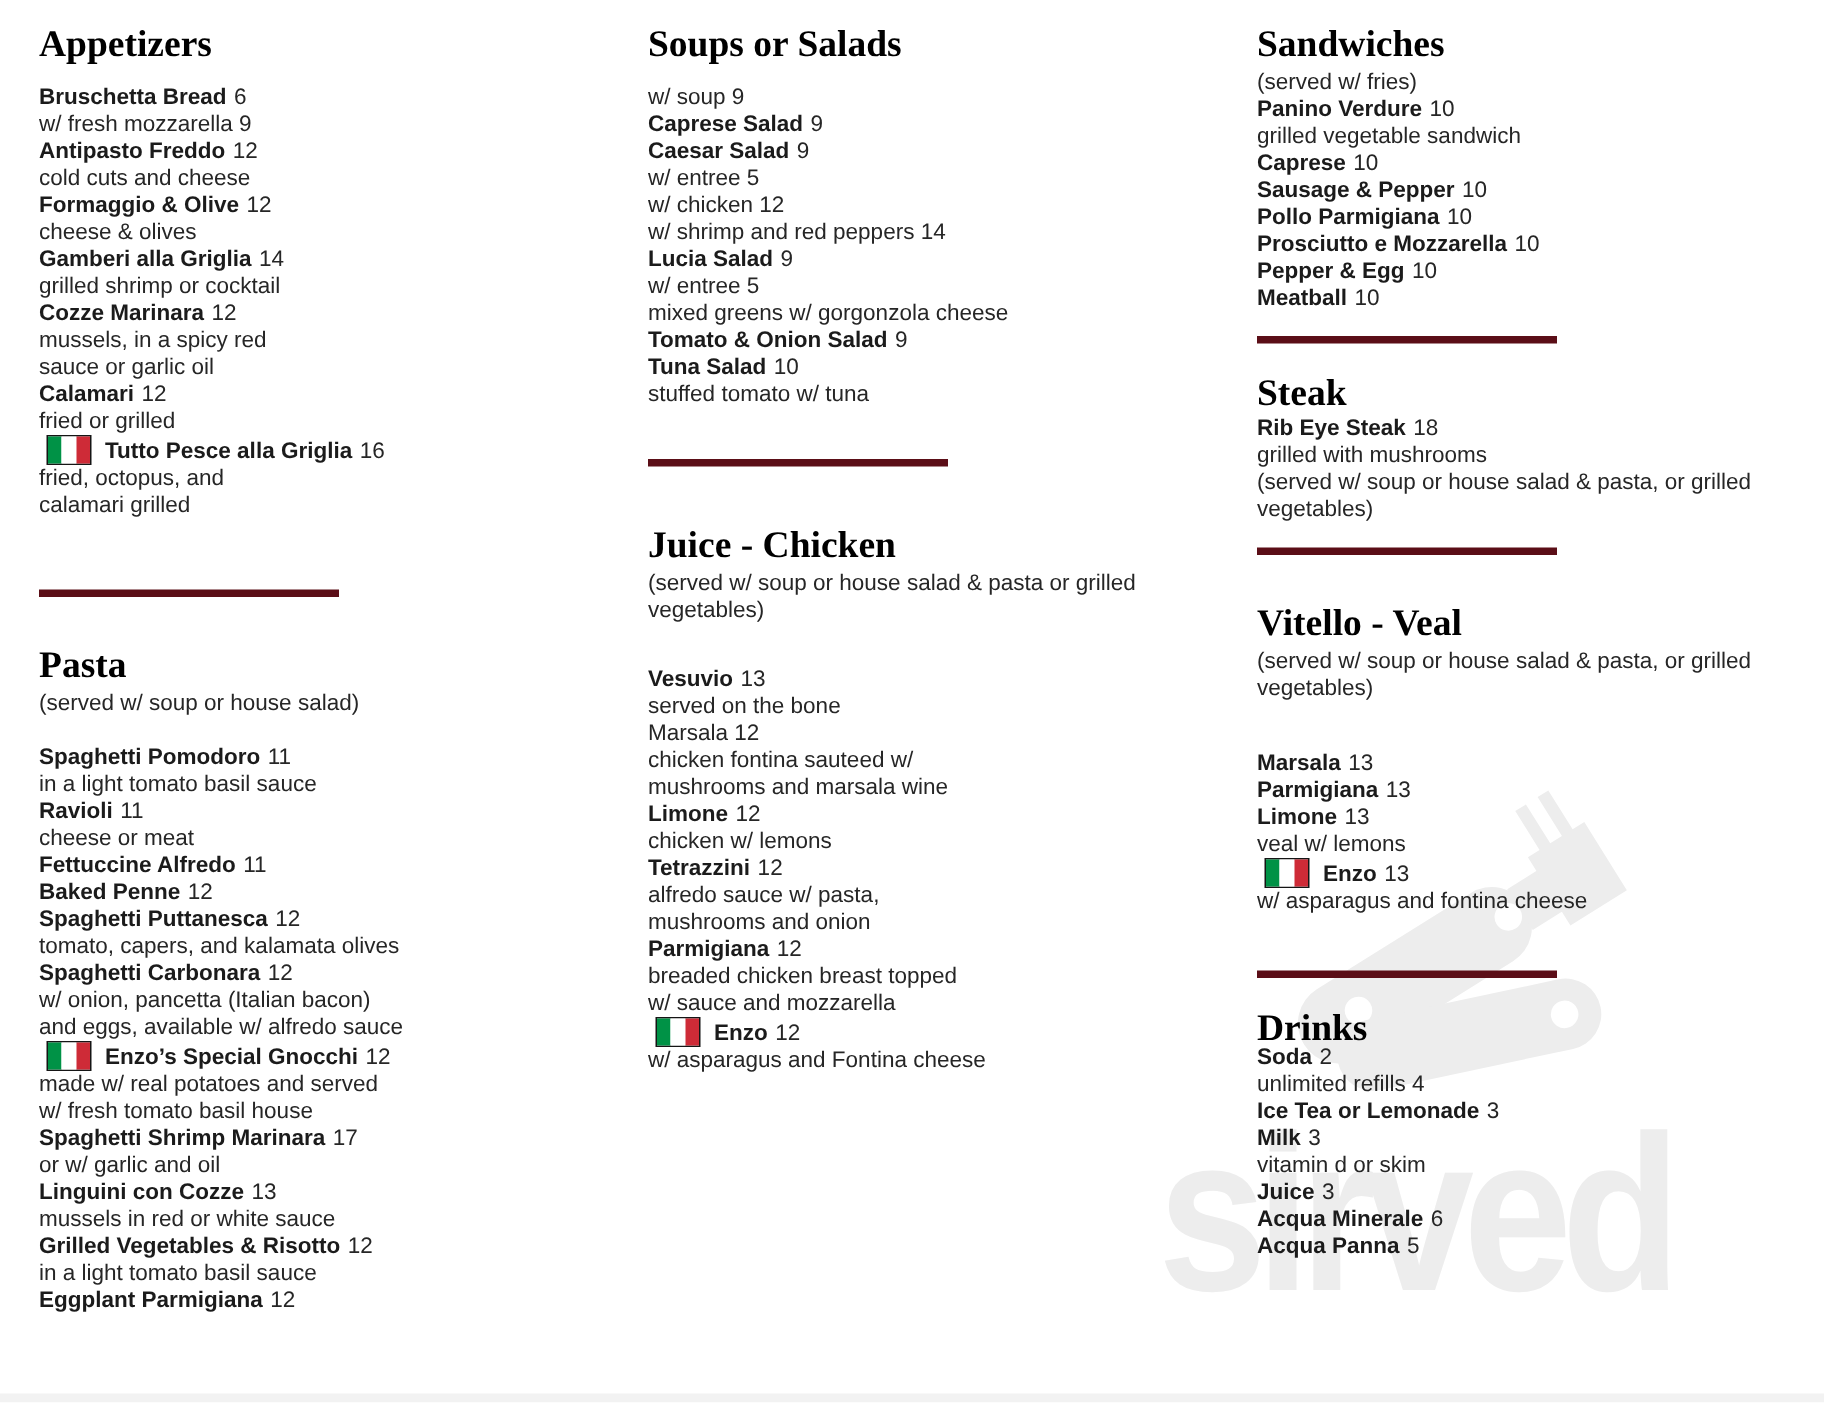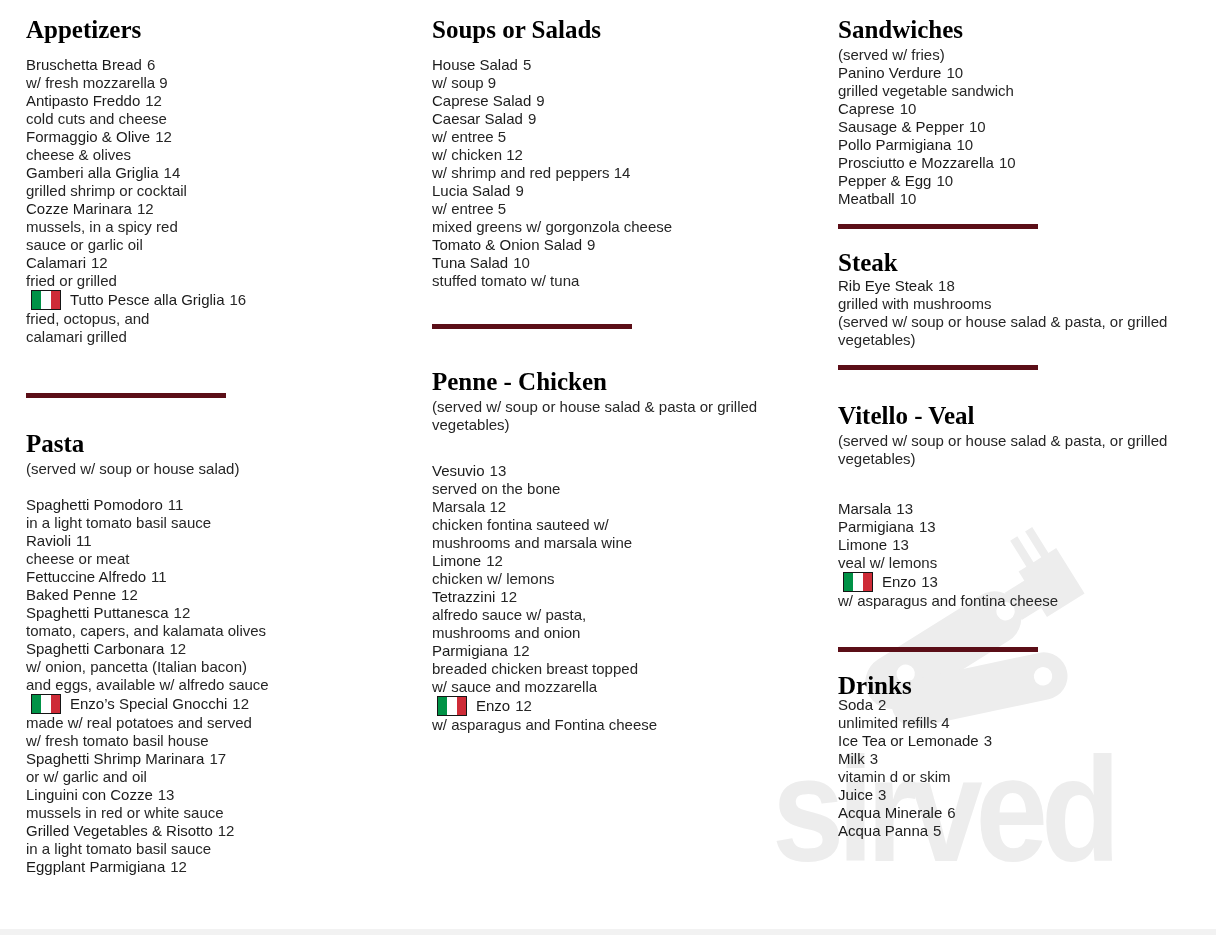--- a/index.html
+++ b/index.html
@@ -38,21 +38,21 @@
     color:var(--body-text);
     white-space:nowrap;
   }
   .lines { margin-top:0; }
   .sec-appetizers .lines, .sec-soups-or-salads .lines { margin-top:12px; }
   .sec-pasta .lines { margin-top:18px; }
   .sec-pollo-chicken .lines { margin-top:28px; }
   .sec-vitello-veal .lines { margin-top:32px; }
   .sec-drinks .lines { margin-top:-4px; }
 
-  .item-name { font-weight:400; color:var(--bold-text); }
+  .item-name { font-weight:700; color:var(--bold-text); }
   .item-price { margin-left:5px; }
 
   .divider { width:200px; height:5px; background:var(--divider); }
   .divider.after-appetizers { margin:47px 0 32px; }
   .divider.after-soups-or-salads { margin:34px 0 39px; }
   .divider.after-sandwiches { margin:16px 0 20px; }
   .divider.after-steak { margin:16px 0 32px; }
   .divider.after-vitello-veal { margin:37px 0 20px; }
 
   .flag {
@@ -150,38 +150,37 @@
           <div class="line"><span class="item-name">Grilled Vegetables &amp; Risotto</span><span class="item-price">12</span></div>
           <div class="line plain">in a light tomato basil sauce</div>
           <div class="line"><span class="item-name">Eggplant Parmigiana</span><span class="item-price">12</span></div>
         </div>
       </section>
     </div>
     <div class="menu-column">
       <section class="menu-section sec-soups-or-salads">
         <h2 class="section-title">Soups or Salads</h2>
         <div class="lines">
-          <div class="line"><span class="item-name">House Salad</span><span class="item-price">5</span></div>
           <div class="line plain">w/ soup 9</div>
           <div class="line"><span class="item-name">Caprese Salad</span><span class="item-price">9</span></div>
           <div class="line"><span class="item-name">Caesar Salad</span><span class="item-price">9</span></div>
           <div class="line plain">w/ entree 5</div>
           <div class="line plain">w/ chicken 12</div>
           <div class="line plain">w/ shrimp and red peppers 14</div>
           <div class="line"><span class="item-name">Lucia Salad</span><span class="item-price">9</span></div>
           <div class="line plain">w/ entree 5</div>
           <div class="line plain">mixed greens w/ gorgonzola cheese</div>
           <div class="line"><span class="item-name">Tomato &amp; Onion Salad</span><span class="item-price">9</span></div>
           <div class="line"><span class="item-name">Tuna Salad</span><span class="item-price">10</span></div>
           <div class="line plain">stuffed tomato w/ tuna</div>
         </div>
       </section>
       <div class="divider after-soups-or-salads"></div>
       <section class="menu-section sec-pollo-chicken">
-        <h2 class="section-title">Penne - Chicken</h2>
+        <h2 class="section-title">Juice - Chicken</h2>
         <div class="section-subs">
           <div class="sub-line">(served w/ soup or house salad &amp; pasta or grilled</div>
           <div class="sub-line">vegetables)</div>
         </div>
         <div class="lines">
           <div class="line"><span class="item-name">Vesuvio</span><span class="item-price">13</span></div>
           <div class="line plain">served on the bone</div>
           <div class="line plain">Marsala 12</div>
           <div class="line plain">chicken fontina sauteed w/</div>
           <div class="line plain">mushrooms and marsala wine</div>

